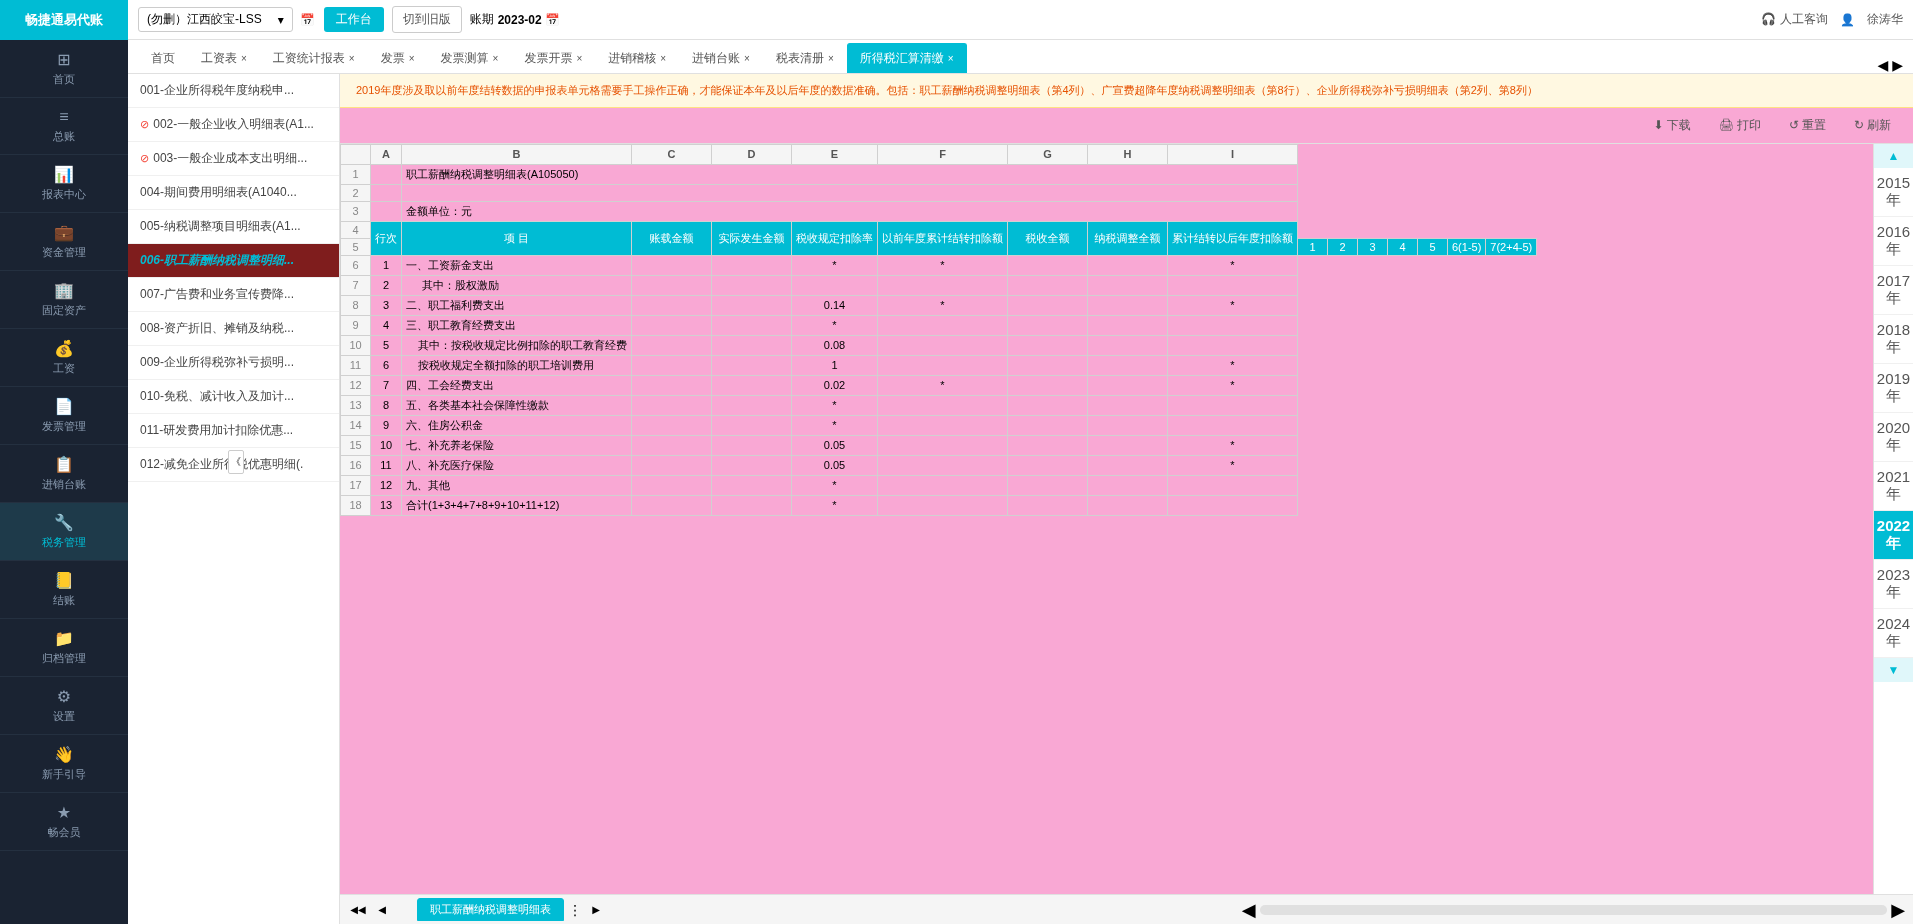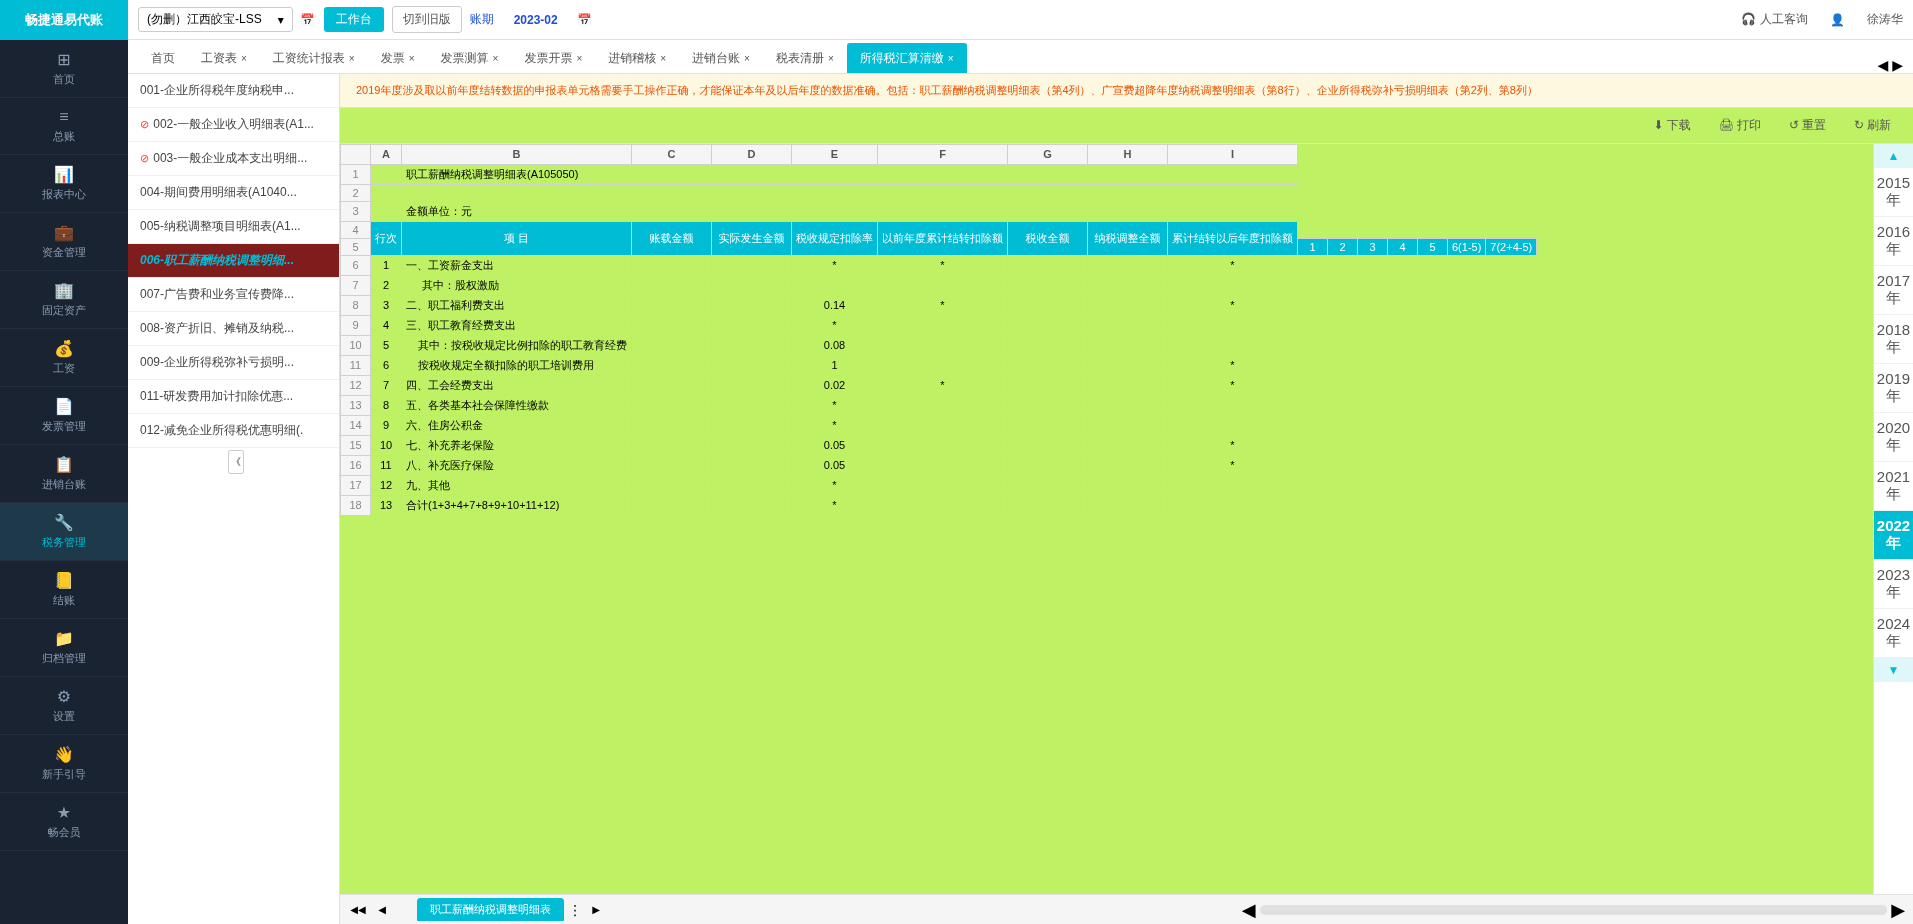--- a/index.html
+++ b/index.html
@@ -65,22 +65,22 @@
       padding: 3px 8px;
       font-size: 12px;
       display: flex;
       align-items: center;
       gap: 16px;
       cursor: pointer;
       background: #fff;
     }
     .btn-work { background: #00bcd4; color: white; border: none; border-radius: 3px; padding: 4px 12px; cursor: pointer; font-size: 12px; }
     .btn-oldver { background: #fff; color: #555; border: 1px solid #ccc; border-radius: 3px; padding: 4px 10px; cursor: pointer; font-size: 12px; }
-    .period-info { font-size: 12px; color: #1d4ed8; display: flex; align-items: center; gap: 20px; }
-    .topbar-right { display: flex; align-items: center; gap: 22px; font-size: 12px; color: #555; }
+    .period-info { font-size: 12px; color: #000000; display: flex; align-items: center; gap: 4px; }
+    .topbar-right { display: flex; align-items: center; gap: 12px; font-size: 12px; color: #555; }
 
     
     #tabbar {
       background: #fff;
       height: 34px;
       display: flex;
       align-items: flex-end;
       padding: 0 10px;
       border-bottom: 1px solid #e0e0e0;
       overflow-x: auto;
@@ -137,21 +137,21 @@
     }
     .form-list-item.active { background: #7f1d1d; color: #00bcd4; font-weight: bold; font-style: italic; }
     .form-list-item .err-icon { color: #f44336; font-size: 11px; }
 
     
     #right-content {
       flex: 1;
       display: flex;
       flex-direction: column;
       overflow: hidden;
-      background: #bef264;
+      background: #f9a8d4;
     }
 
     
     #notice-bar {
       background: #fff8e1;
       padding: 8px 16px;
       font-size: 11px;
       color: #e65100;
       border-bottom: 1px solid #ffe082;
       line-height: 1.5;
@@ -452,20 +452,23 @@
         <div class="form-list-item">
           <span>007-广告费和业务宣传费降...</span>
         </div>
         <div class="form-list-item">
           <span>008-资产折旧、摊销及纳税...</span>
         </div>
         <div class="form-list-item">
           <span>009-企业所得税弥补亏损明...</span>
         </div>
         <div class="form-list-item">
+          <span>010-免税、减计收入及加计...</span>
+        </div>
+        <div class="form-list-item">
           <span>011-研发费用加计扣除优惠...</span>
         </div>
         <div class="form-list-item">
           <span>012-减免企业所得税优惠明细(.</span>
         </div>
       </div>
 
       <div style="position:absolute;left:228px;top:50%;transform:translateY(-50%);background:#fff;border:1px solid #ccc;border-radius:2px;cursor:pointer;padding:4px 2px;z-index:10;font-size:10px;">《</div>
     </div>
 

